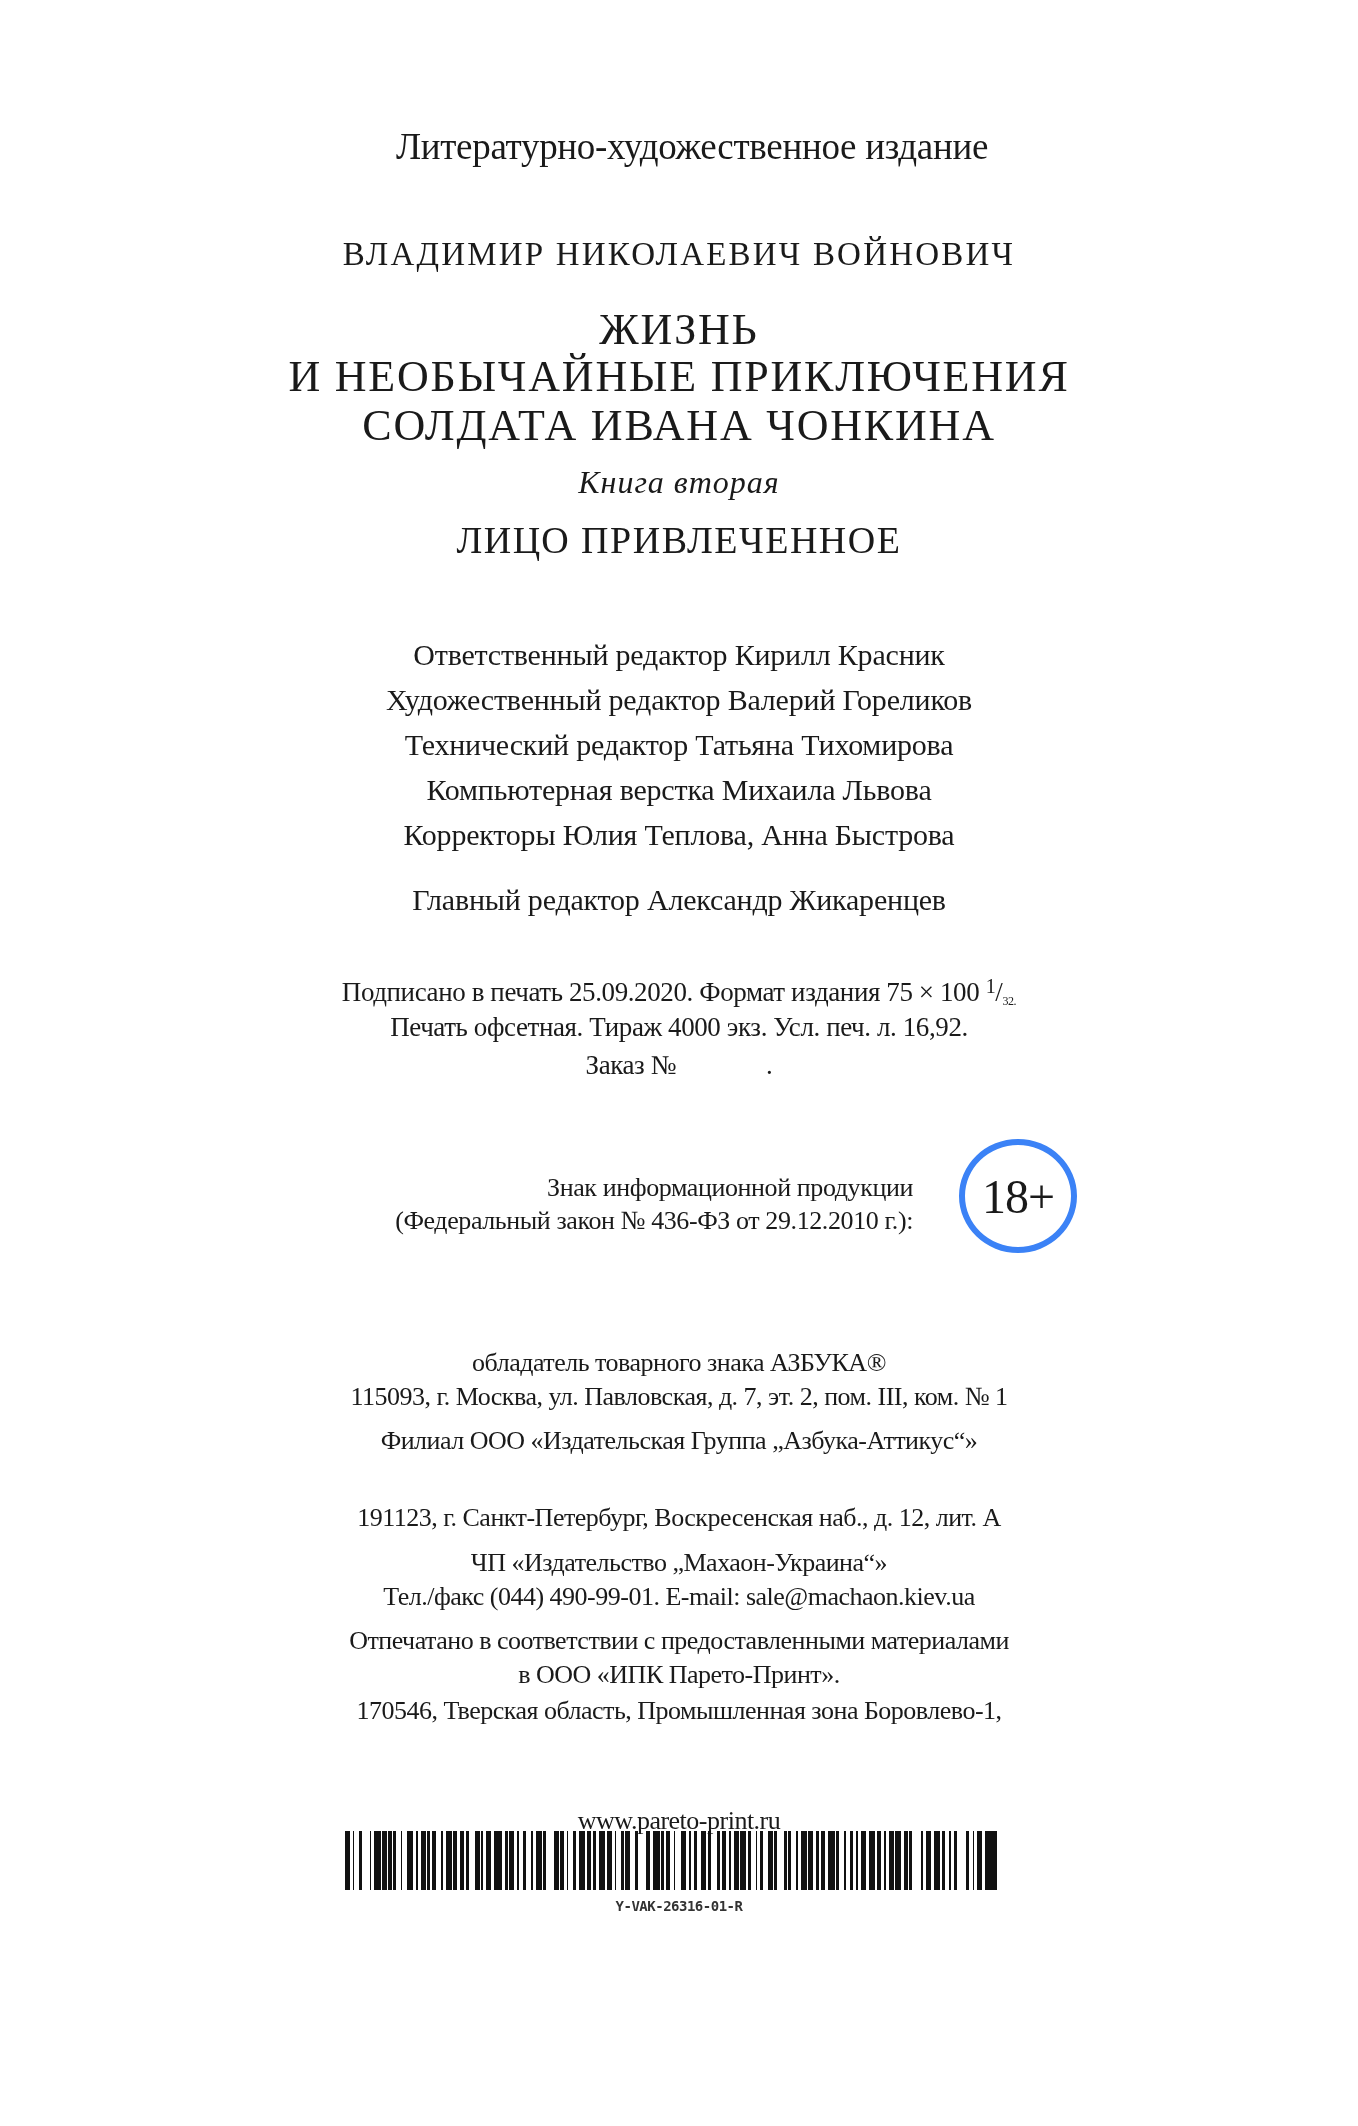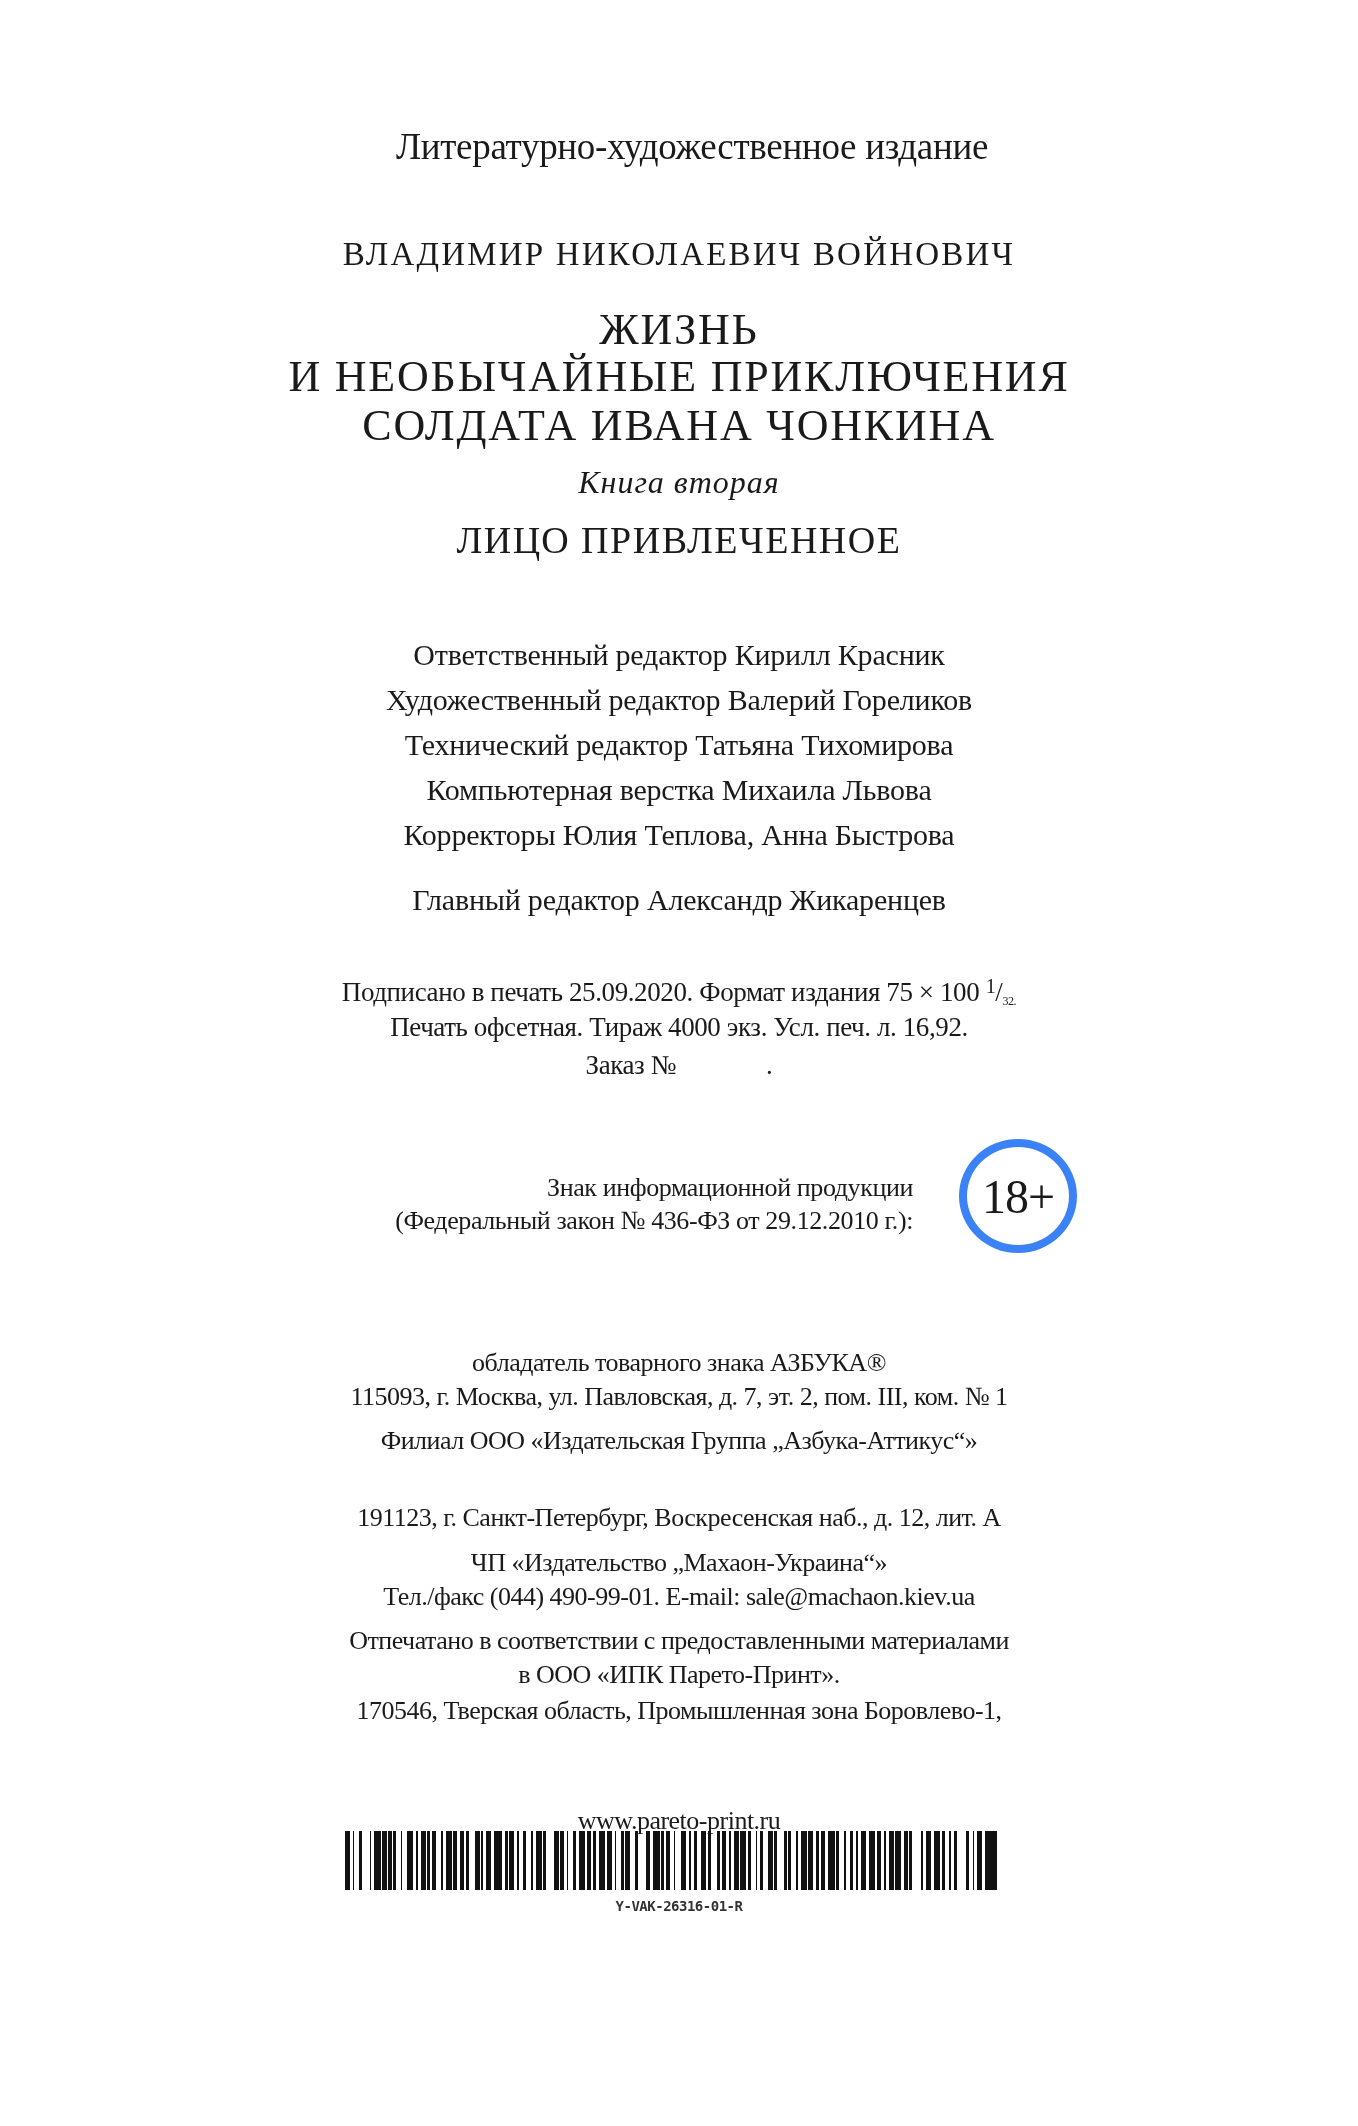--- a/index.html
+++ b/index.html
@@ -64,21 +64,21 @@
     line-height: 1;
   }
   .s1 { top: 1175px; }
   .s2 { top: 1208px; }
   .age-badge {
     position: absolute;
     left: 959px;
     top: 1139px;
     width: 118px;
     height: 114px;
-    border: 8px solid #3b82f6;
+    border: 6px solid #3b82f6;
     border-radius: 50%;
     box-sizing: border-box;
     display: flex;
     align-items: center;
     justify-content: center;
     font-size: 48px;
     letter-spacing: -1px;
   }
 
   .pub { font-size: 26px; letter-spacing: -0.5px; }

